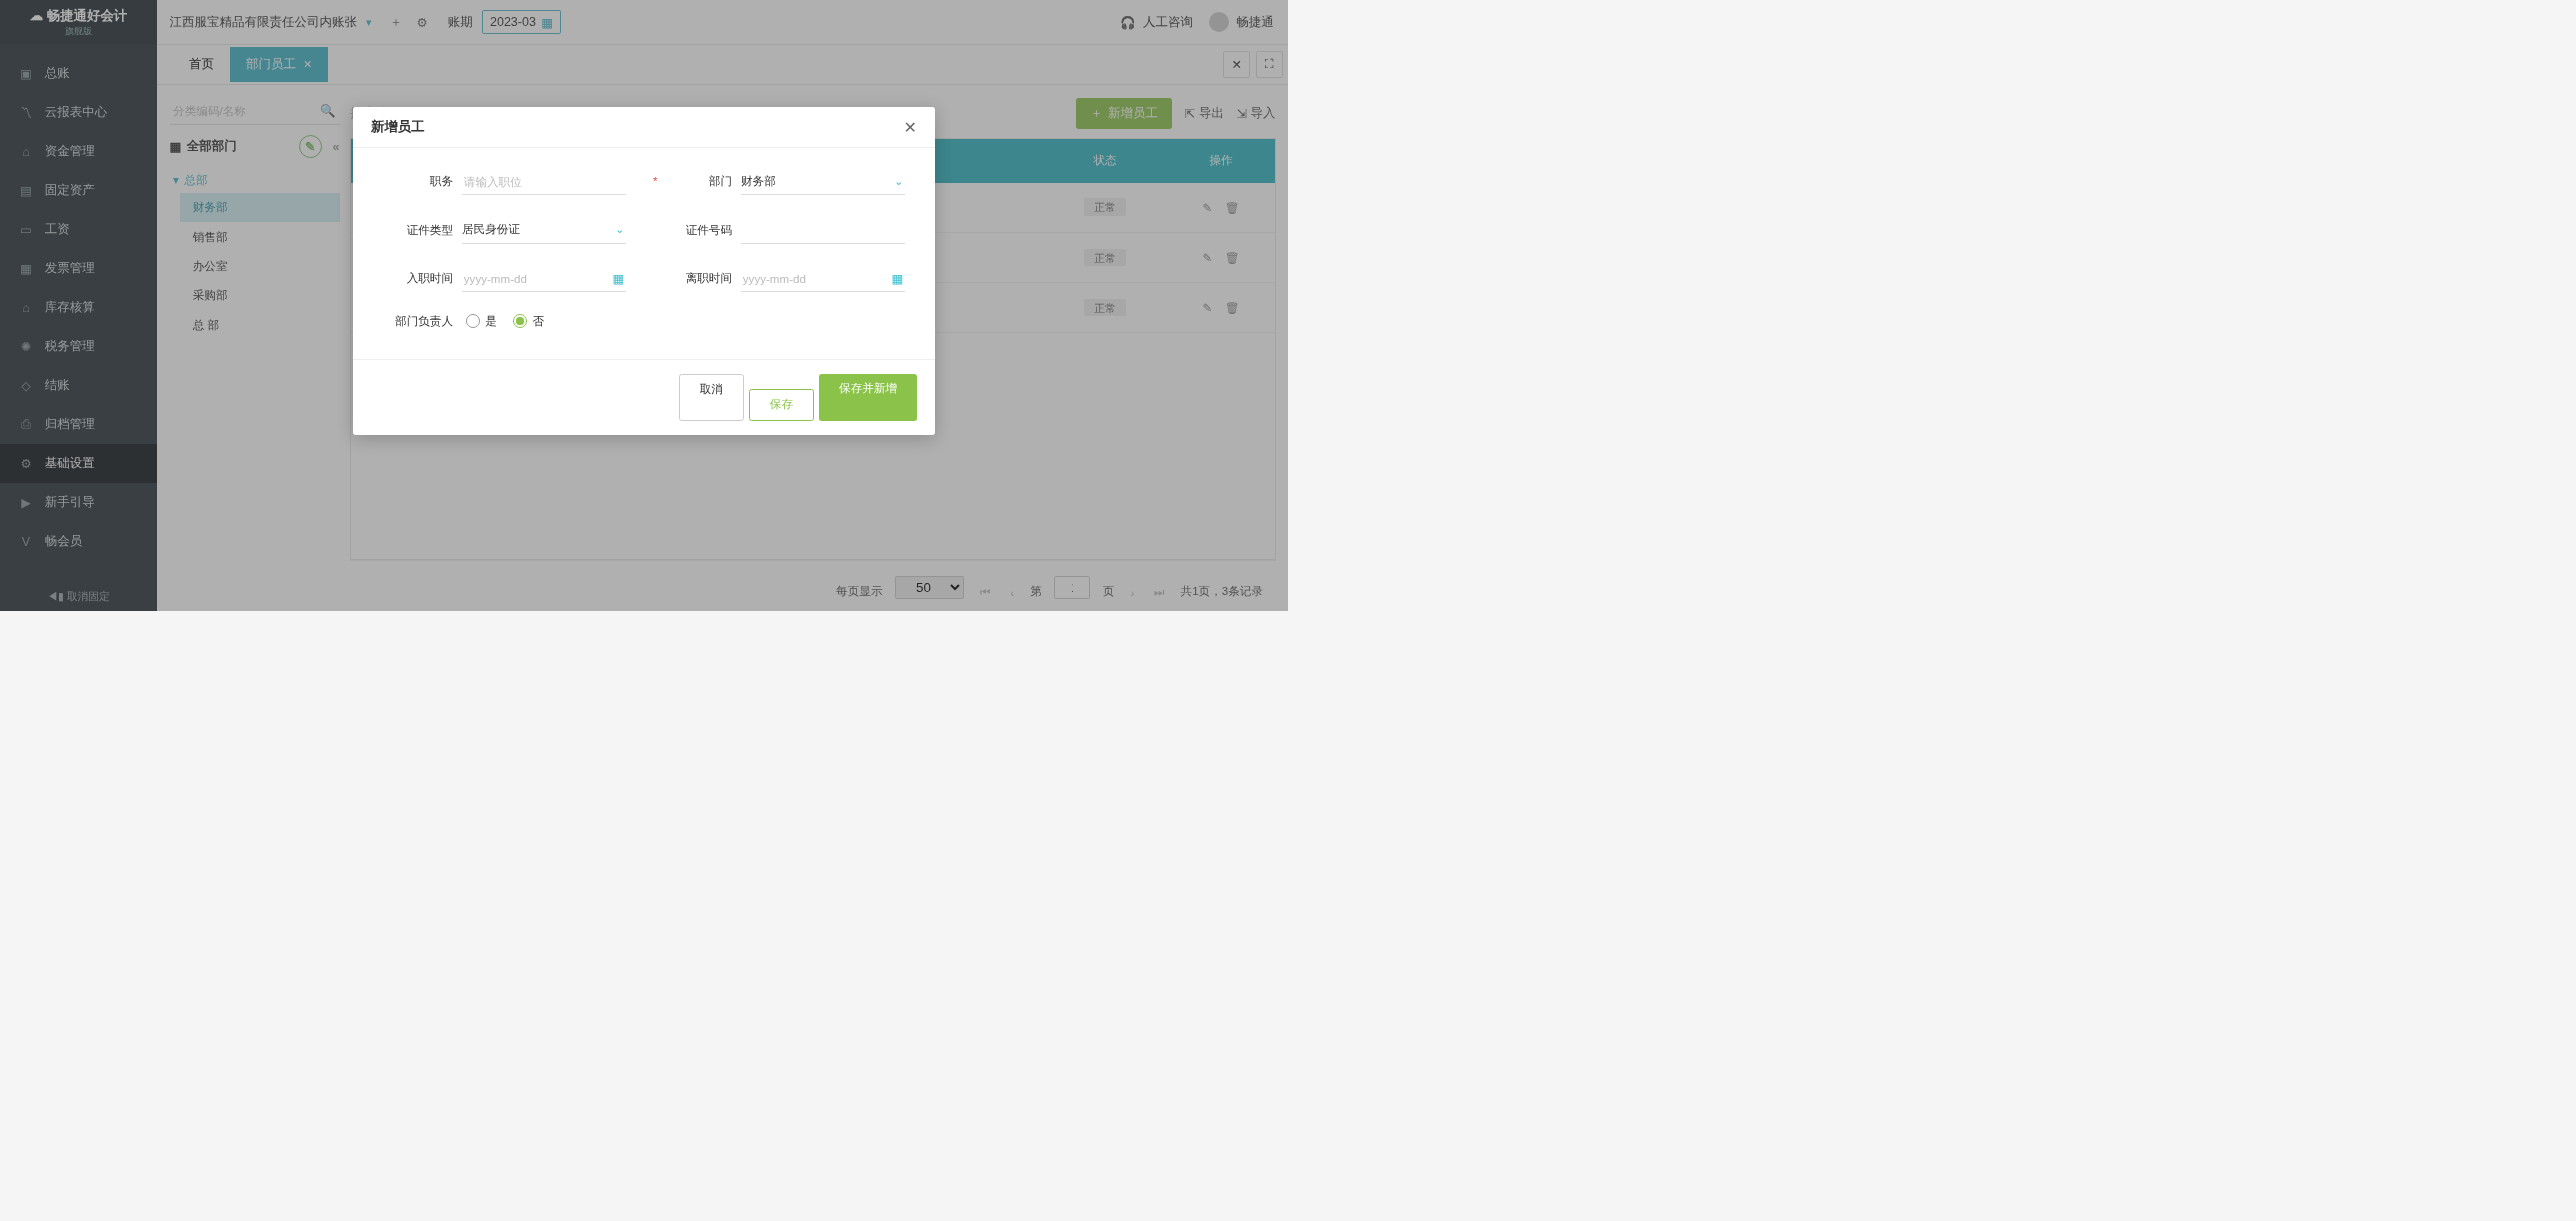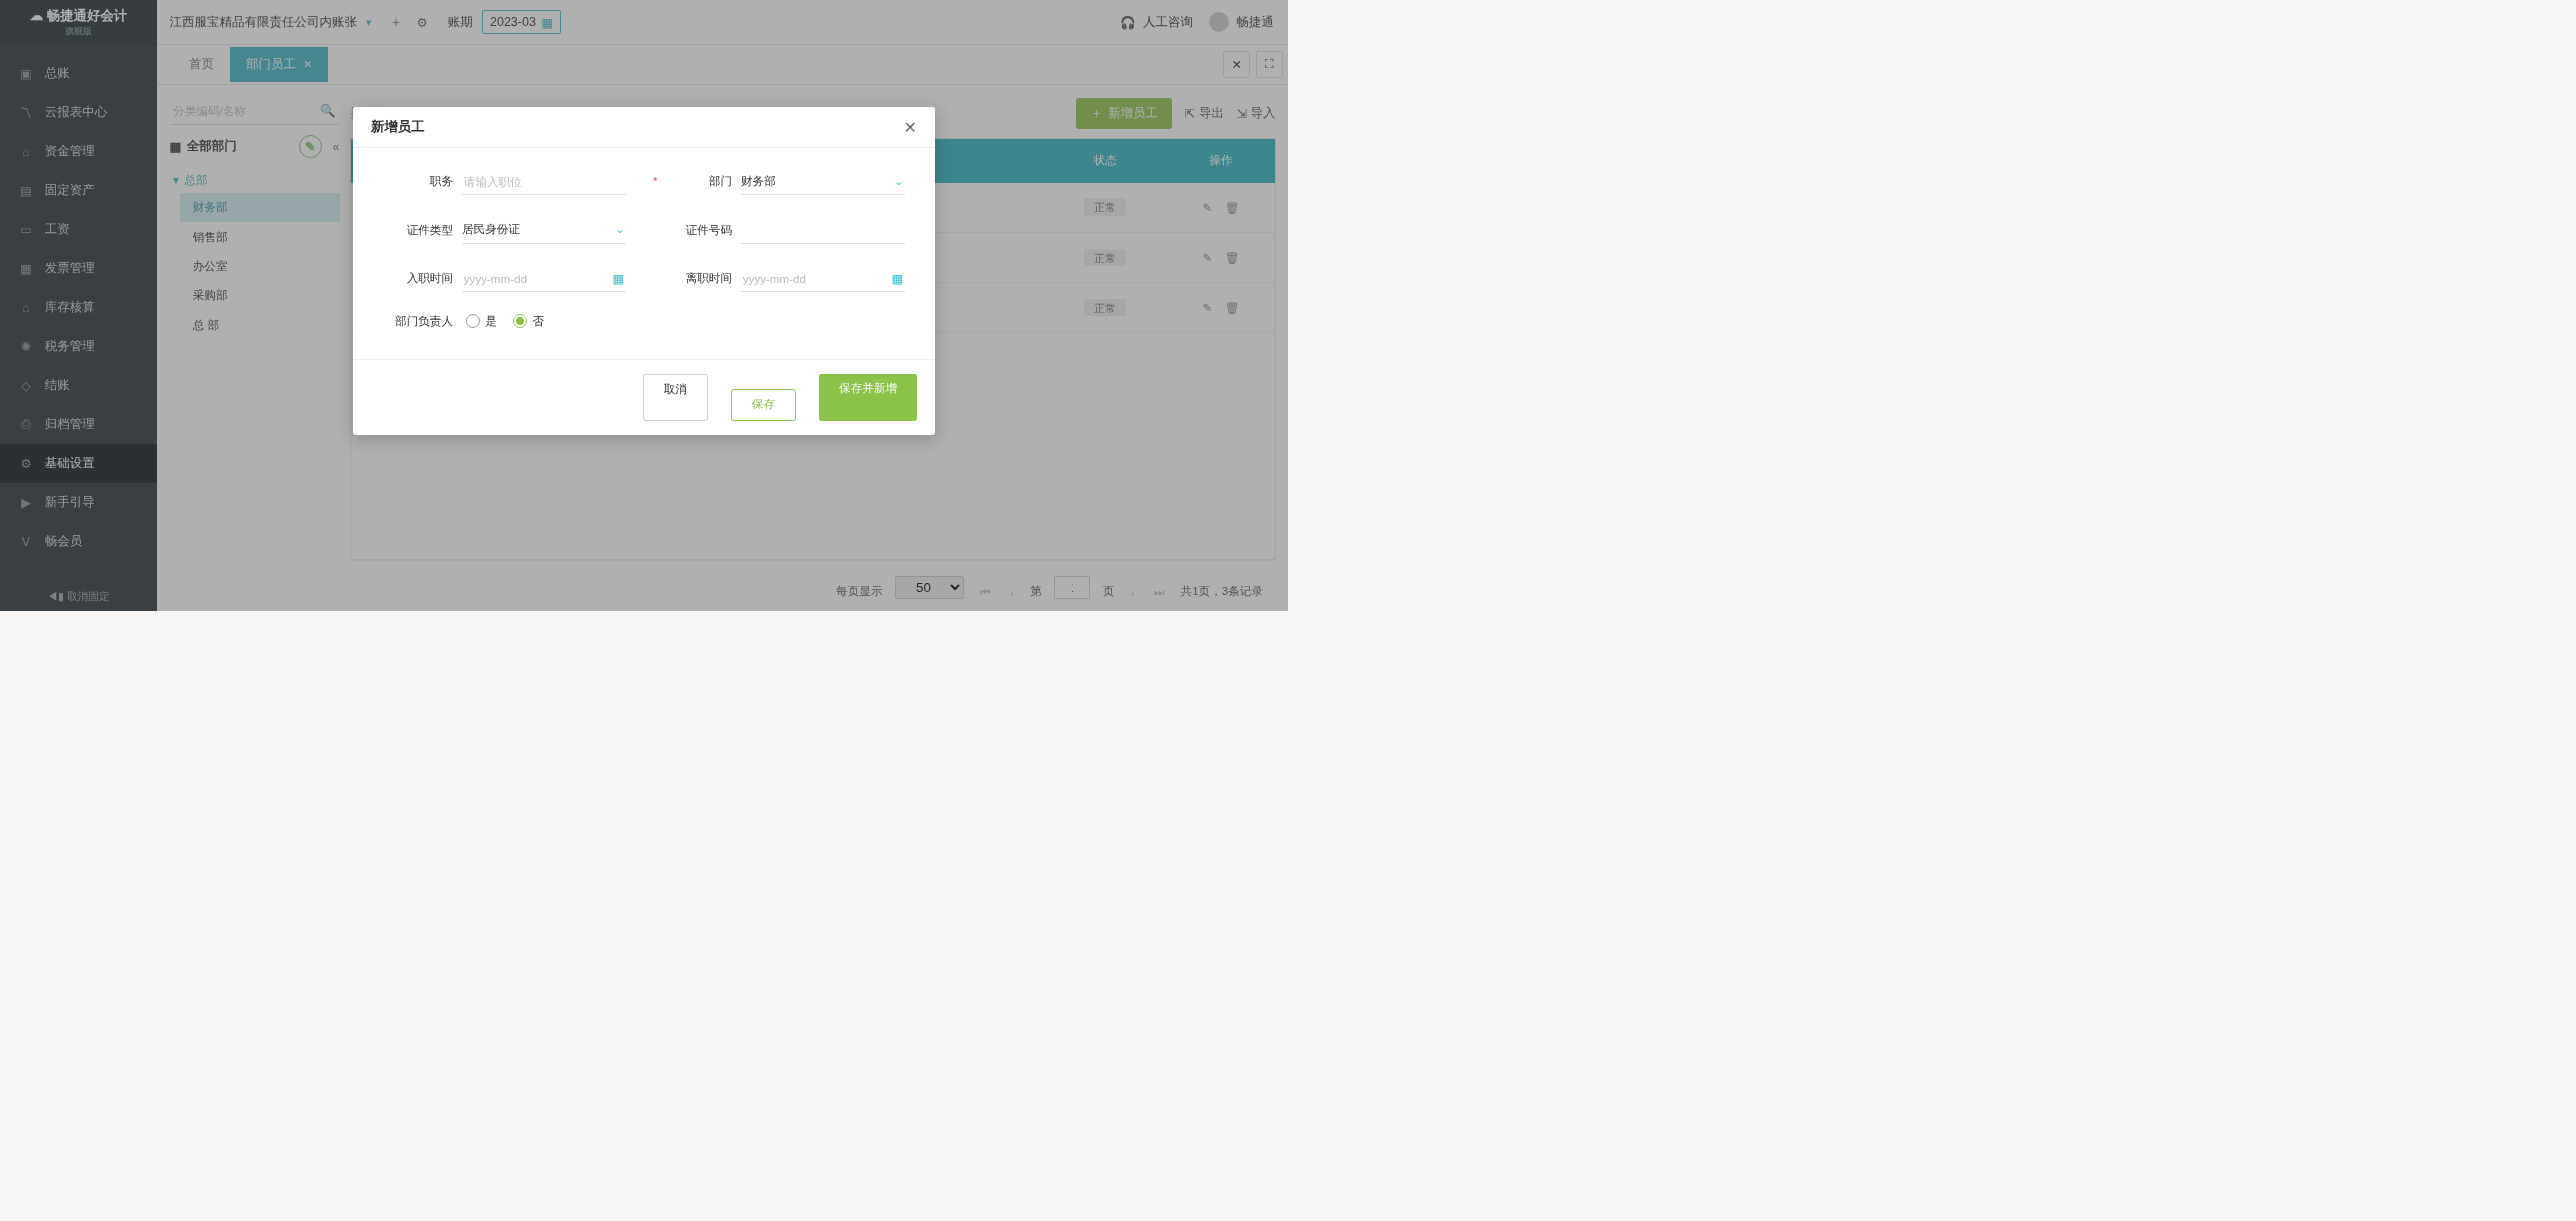--- a/index.html
+++ b/index.html
@@ -57,21 +57,21 @@
   .tabs-row {
     position:absolute;
     left:157px; top:45px;
     right:0;
     height:40px;
     background:#fff;
     border-bottom:0.9px solid #e5e5e5;
     display:flex; align-items:center;
     padding-left:16px;
   }
-  .tab { padding:9px 16px; color:#737373; cursor:pointer;}
+  .tab { padding:9px 16px; color:#000000; cursor:pointer;}
   .tab.active { background:#3fb2c6; color:#fff; display:flex; align-items:center; gap:7.2px;}
   .tab .close-x { font-size:10.7px; }
   .tabs-right { position:absolute; right:5.4px; display:flex; gap:5.4px;}
   .tabs-right .box { width:27px; height:27px; border:0.9px solid #ddd; display:flex; align-items:center; justify-content:center; cursor:pointer; border-radius:1.8px;}
 
   
   .sidebar {
     position:absolute; left:0; top:45px; bottom:0;
     width:157px;
     background:#273238;
@@ -158,21 +158,21 @@
   .form-input-wrap input { border:none; outline:none; width:100%; font-size:11.6px; padding:3.6px 1.8px; background:transparent;}
   .form-input-wrap .sel-text { font-size:11.6px; color:#333;}
   .form-input-wrap .caret { position:absolute; right:1.8px; color:#3fc0cf; font-size:10.7px;}
   .form-input-wrap .cal { position:absolute; right:1.8px; color:#3fc0cf; font-size:12.5px;}
   .sel-highlight { background:#bfe2f4; padding:0.9px 1.8px;}
   .radio-group { display:flex; gap:16px; align-items:center; margin-left:3.6px;}
   .radio { display:flex; align-items:center; gap:5.4px; cursor:pointer; font-size:11.6px;}
   .radio-dot { width:14.3px; height:14.3px; border:1.3px solid #999; border-radius:50%; display:flex; align-items:center; justify-content:center;}
   .radio.checked .radio-dot { border-color:#8bc34a;}
   .radio.checked .radio-dot::after { content:""; width:7.2px; height:7.2px; background:#8bc34a; border-radius:50%;}
-  .modal-footer { padding:14.3px 18px; display:flex; justify-content:flex-end; gap:23px; border-top:0.9px solid #eee;}
+  .modal-footer { padding:14.3px 18px; display:flex; justify-content:flex-end; gap:5px; border-top:0.9px solid #eee;}
   .btn { padding:7.2px 20px; border-radius:2.7px; cursor:pointer; font-size:11.6px;}
   .btn-default { border:0.9px solid #ccc; background:#fff; color:#333;}
   .btn-outline-green { border:0.9px solid #8bc34a; color:#8bc34a; background:#fff;margin-top:15px;}
   .btn-solid-green { background:#8bc34a; color:#fff;}
 
   input::placeholder { color:#bbb; }
 </style>
 </head>
 <body>
 

